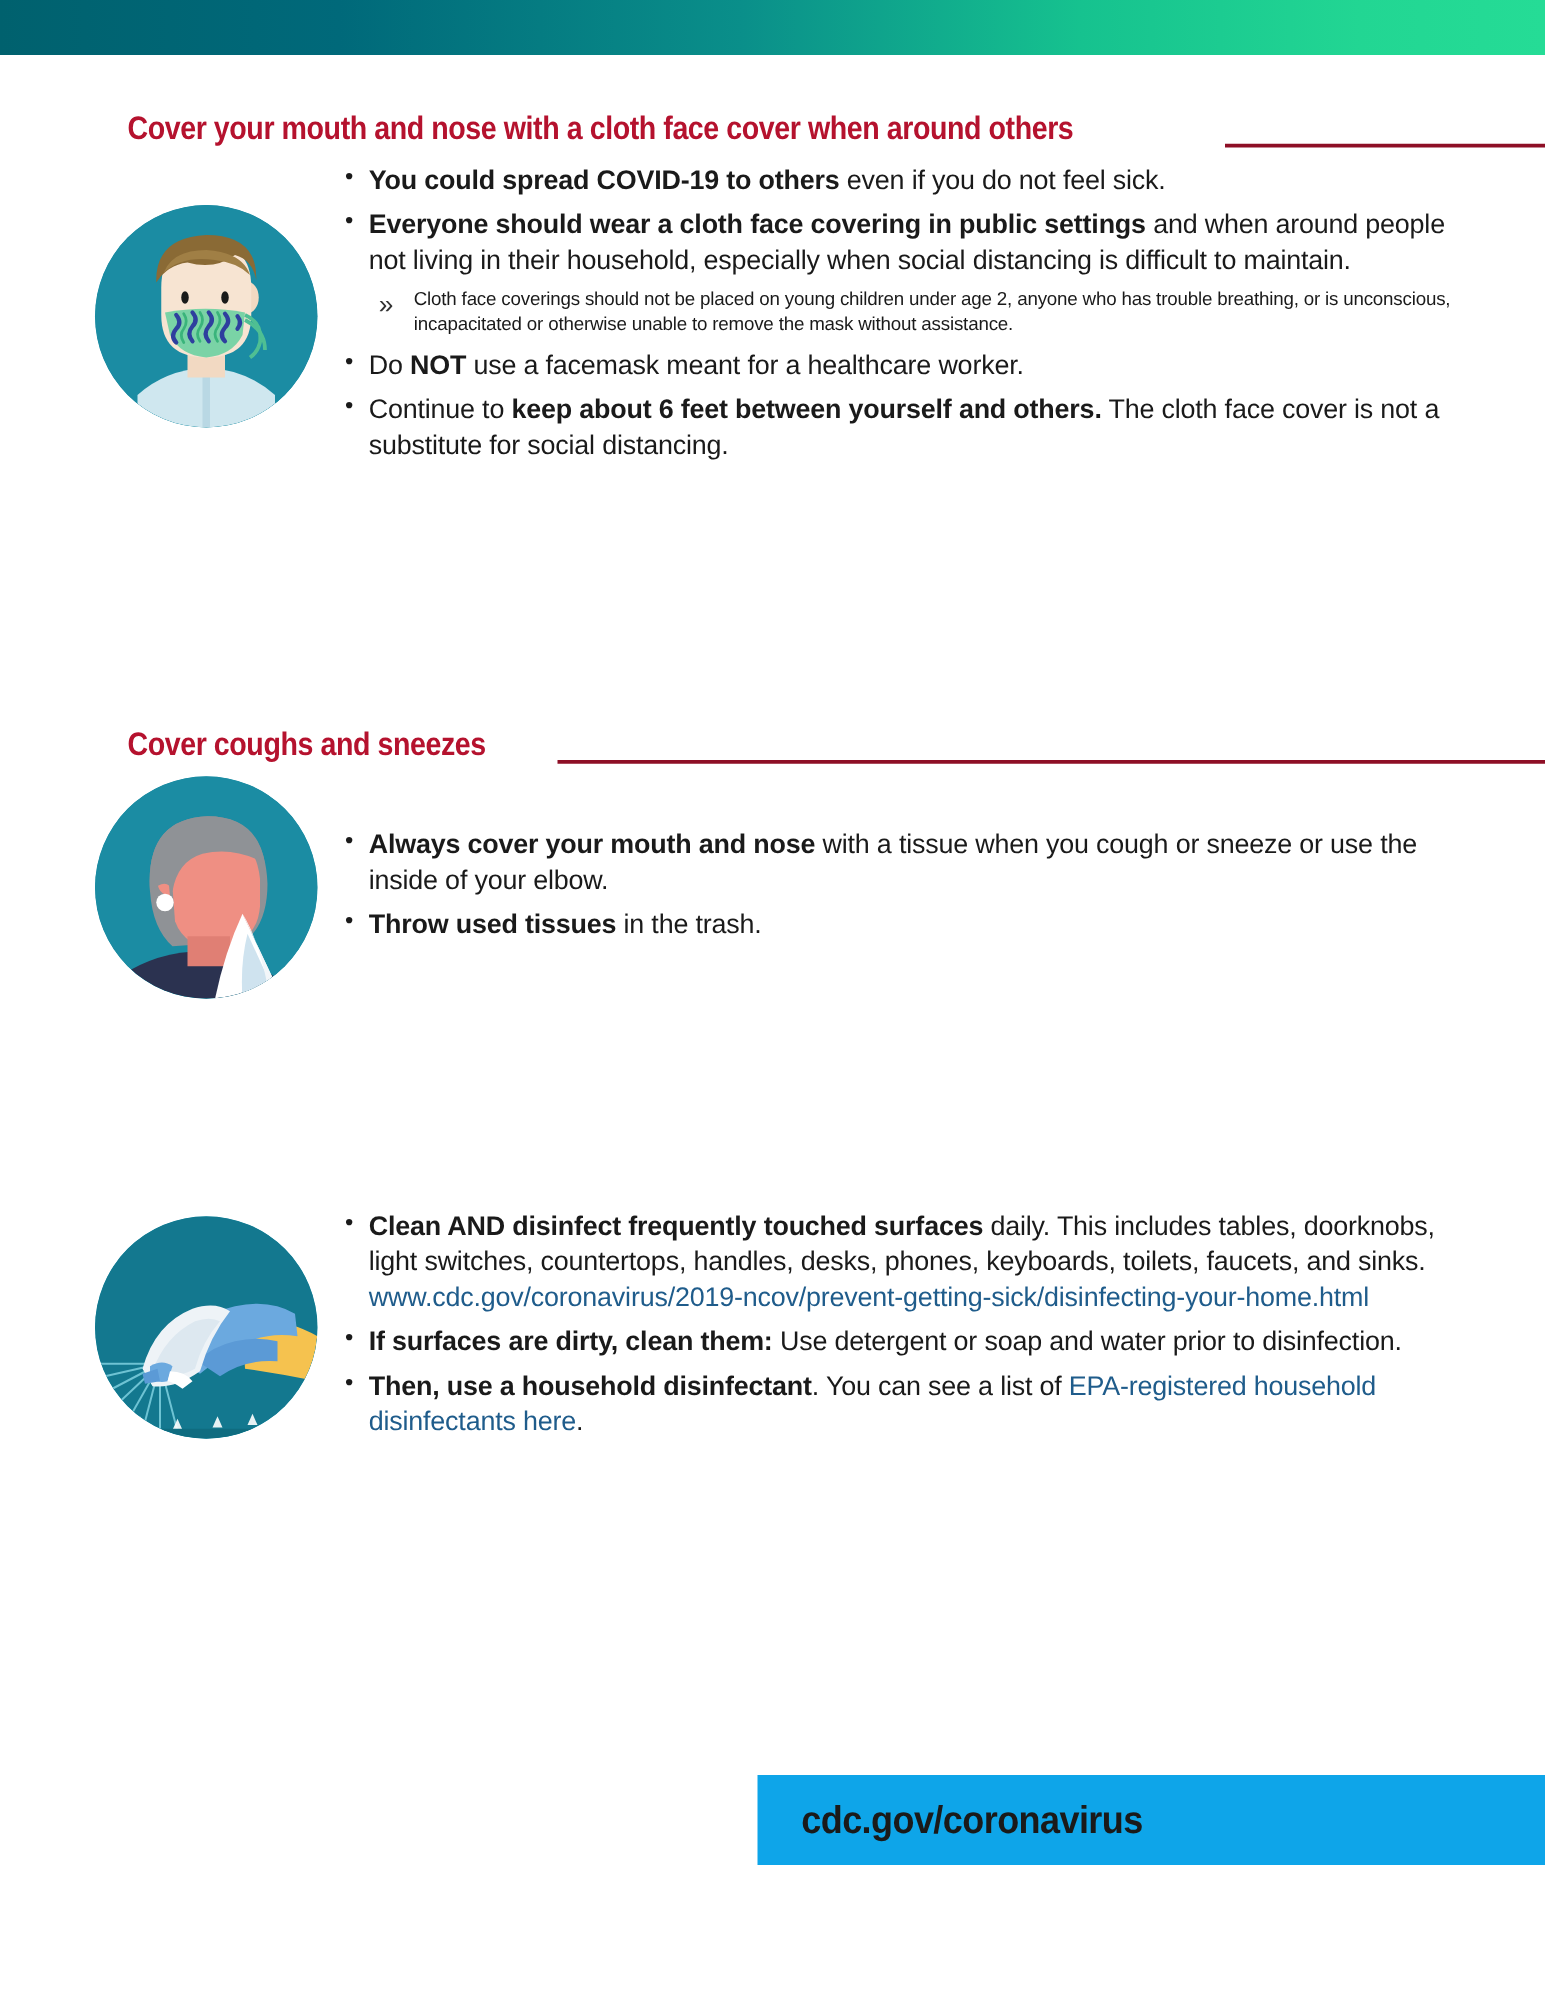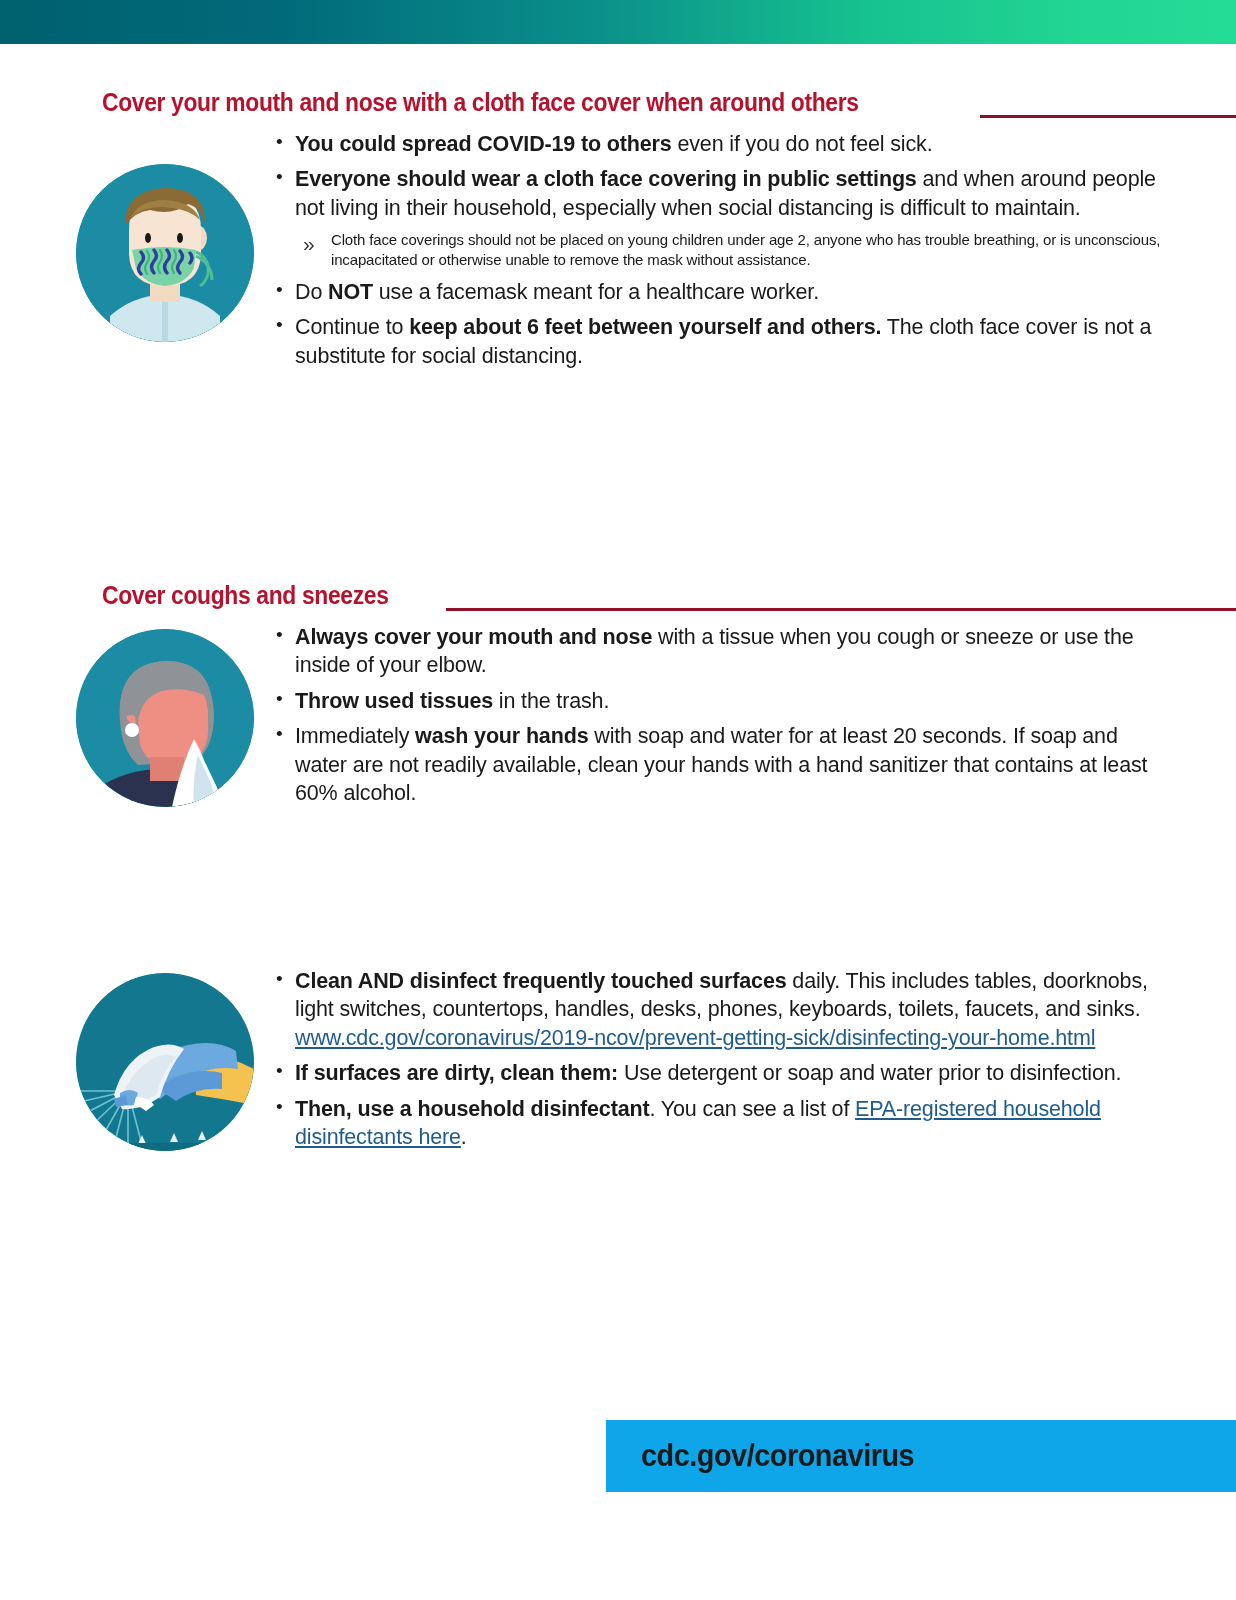--- a/index.html
+++ b/index.html
@@ -140,21 +140,20 @@
     left: 8px;
     top: 0px;
     font-size: 21px;
     color: #333;
   }
 
   b, strong { font-weight: bold; }
 
   a.doclink, .doclink {
     color: #1f5c8b;
-    text-decoration: underline;
     text-underline-offset: 2px;
   }
 
   
   .footer-bar {
     position: absolute;
     left: 606px;
     top: 1420px;
     width: 630px;
     height: 72px;
@@ -300,23 +299,20 @@
       </div>
 
       <div class="bullets">
         <ul class="blist">
           <li>
             <b>Always cover your mouth and nose</b><span> with a tissue when you cough or sneeze or use the inside of your elbow.</span>
           </li>
           <li>
             <b>Throw used tissues</b><span> in the trash.</span>
           </li>
-          <li>
-            <span>Immediately </span><b>wash your hands</b><span> with soap and water for at least 20 seconds. If soap and water are not readily available, clean your hands with a hand sanitizer that contains at least 60% alcohol.</span>
-          </li>
         </ul>
       </div>
     </div>
   </div>
 
   <div class="section s3">
 
     <div class="sec-body">
       <div class="illus">
         <div class="disc">

